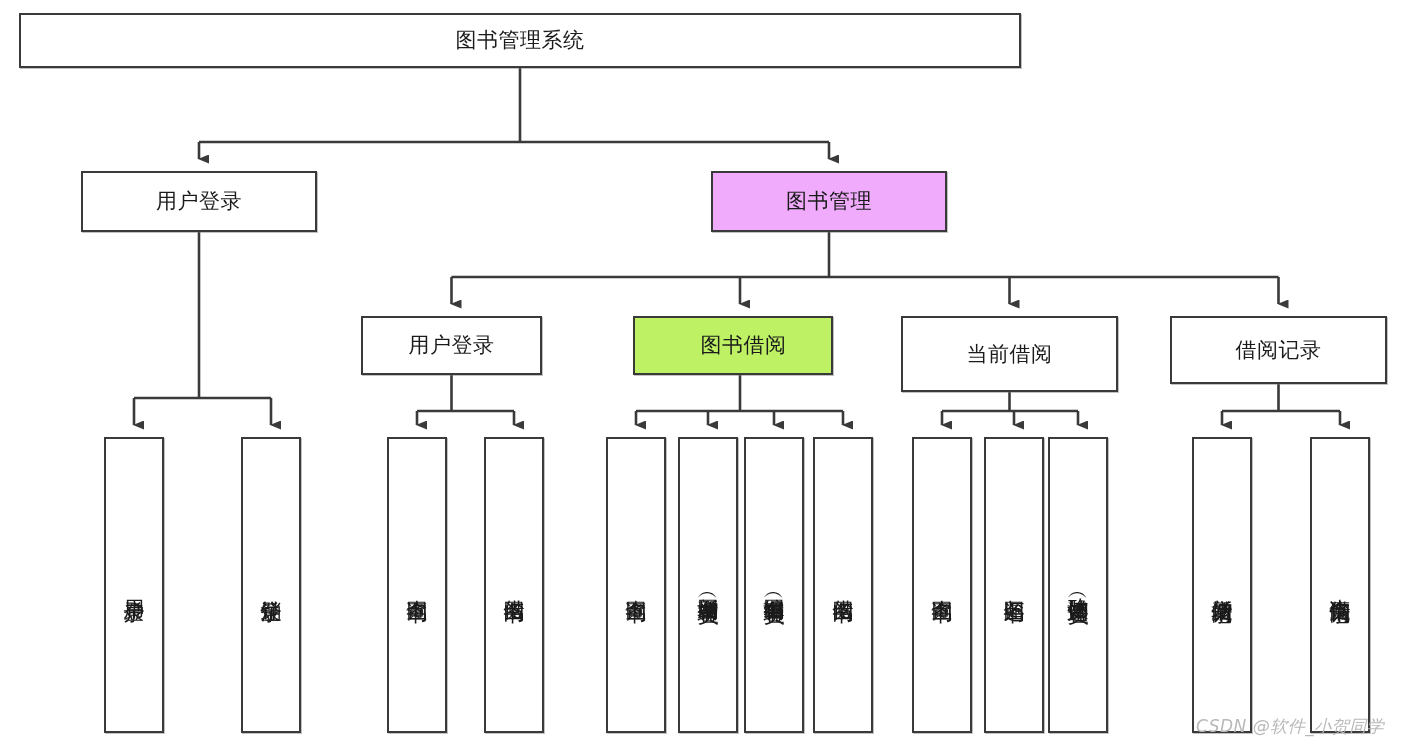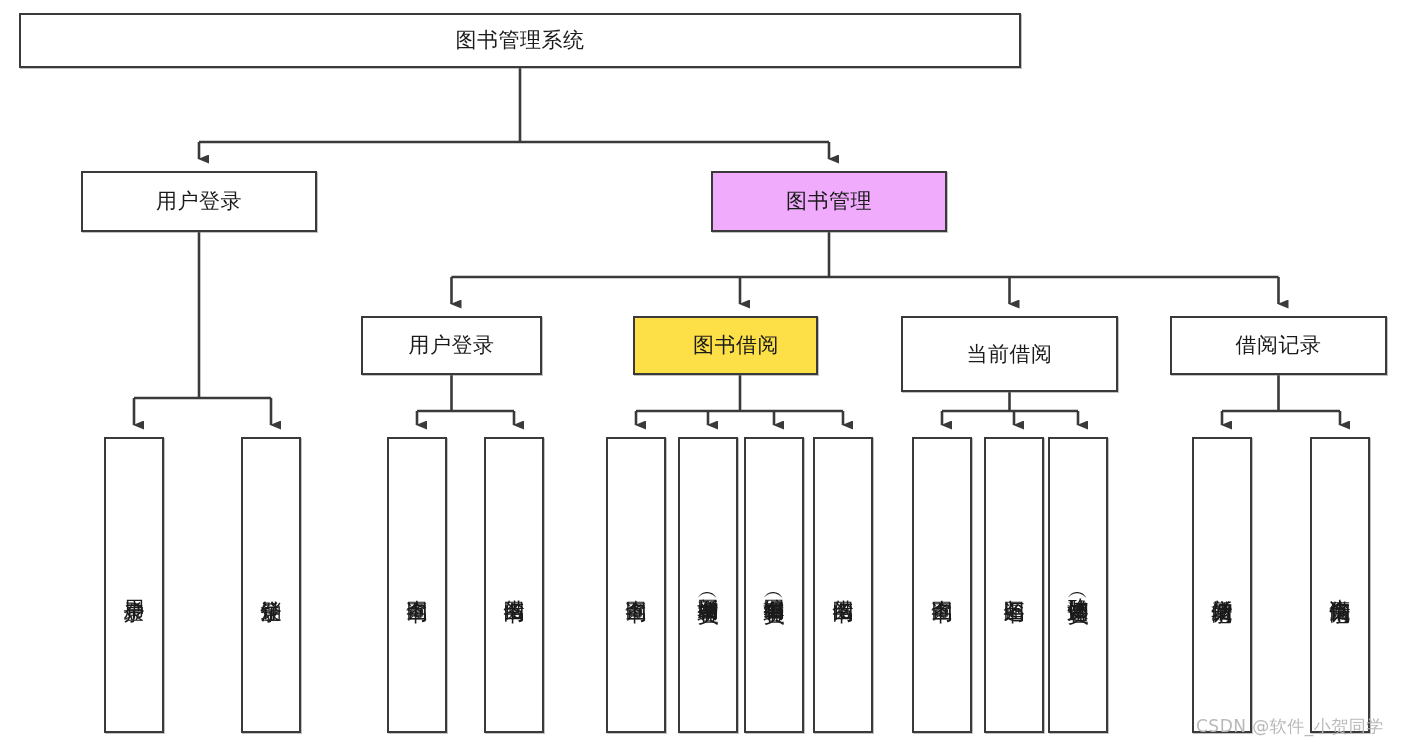--- a/index.html
+++ b/index.html
@@ -117,27 +117,27 @@
       </div>
       <div class="node horizontal" style="left: 81px; top: 171px; width: 236px; height: 61px; border-color: rgb(58, 58, 58); background: rgb(255, 255, 255);">
         <span class="label" style="color: rgb(27, 27, 27);">用户登录</span>
       </div>
       <div class="node horizontal" style="left: 711px; top: 171px; width: 236px; height: 61px; border-color: rgb(58, 58, 58); background: #f0abfc;">
         <span class="label" style="color: rgb(27, 27, 27);">图书管理</span>
       </div>
       <div class="node horizontal" style="left: 361px; top: 316px; width: 181px; height: 59px; border-color: rgb(58, 58, 58); background: rgb(255, 255, 255);">
         <span class="label" style="color: rgb(27, 27, 27);">用户登录</span>
       </div>
-      <div class="node horizontal" style="left: 633px; top: 316px; width: 185px; height: 59px; border-color: rgb(58, 58, 58); background: #fde047; padding-left: 21px;">
+      <div class="node horizontal" style="left: 633px; top: 316px; width: 200px; height: 59px; border-color: rgb(58, 58, 58); background: #bef264; padding-left: 21px;">
         <span class="label" style="color: rgb(27, 27, 27);">图书借阅</span>
       </div>
       <div class="node horizontal" style="left: 901px; top: 316px; width: 217px; height: 76px; border-color: rgb(58, 58, 58); background: rgb(255, 255, 255);">
         <span class="label" style="color: rgb(27, 27, 27);">当前借阅</span>
       </div>
-      <div class="node horizontal" style="left: 1170px; top: 316px; width: 217px; height: 59px; border-color: rgb(58, 58, 58); background: rgb(255, 255, 255);">
+      <div class="node horizontal" style="left: 1170px; top: 316px; width: 217px; height: 68px; border-color: rgb(58, 58, 58); background: rgb(255, 255, 255);">
         <span class="label" style="color: rgb(27, 27, 27);">借阅记录</span>
       </div>
       <div class="node vertical" style="left: 104px; top: 437px; width: 60px; height: 296px; border-color: rgb(58, 58, 58); background: rgb(255, 255, 255);">
         <span class="label" style="color: rgb(27, 27, 27);">用户登录</span>
       </div>
       <div class="node vertical" style="left: 241px; top: 437px; width: 60px; height: 296px; border-color: rgb(58, 58, 58); background: rgb(255, 255, 255);">
         <span class="label" style="color: rgb(27, 27, 27);">注销登录</span>
       </div>
       <div class="node vertical" style="left: 387px; top: 437px; width: 60px; height: 296px; border-color: rgb(58, 58, 58); background: rgb(255, 255, 255);">
         <span class="label" style="color: rgb(27, 27, 27);">查询图书</span>
@@ -167,14 +167,14 @@
         <span class="label" style="color: rgb(27, 27, 27);">确认归还（管理员）</span>
       </div>
       <div class="node vertical" style="left: 1192px; top: 437px; width: 60px; height: 296px; border-color: rgb(58, 58, 58); background: rgb(255, 255, 255);">
         <span class="label" style="color: rgb(27, 27, 27);">新增借阅记录</span>
       </div>
       <div class="node vertical" style="left: 1310px; top: 437px; width: 60px; height: 296px; border-color: rgb(58, 58, 58); background: rgb(255, 255, 255);">
         <span class="label" style="color: rgb(27, 27, 27);">查询借阅记录</span>
       </div>
     </div>
 
-  <div class="watermark" style="left:1196px; top:715px;">CSDN @软件_小贺同学</div>
+  <div class="watermark" style="left:1196px; top:715px;font-style:italic;">CSDN @软件_小贺同学</div>
 </div>
 
 </body></html>

